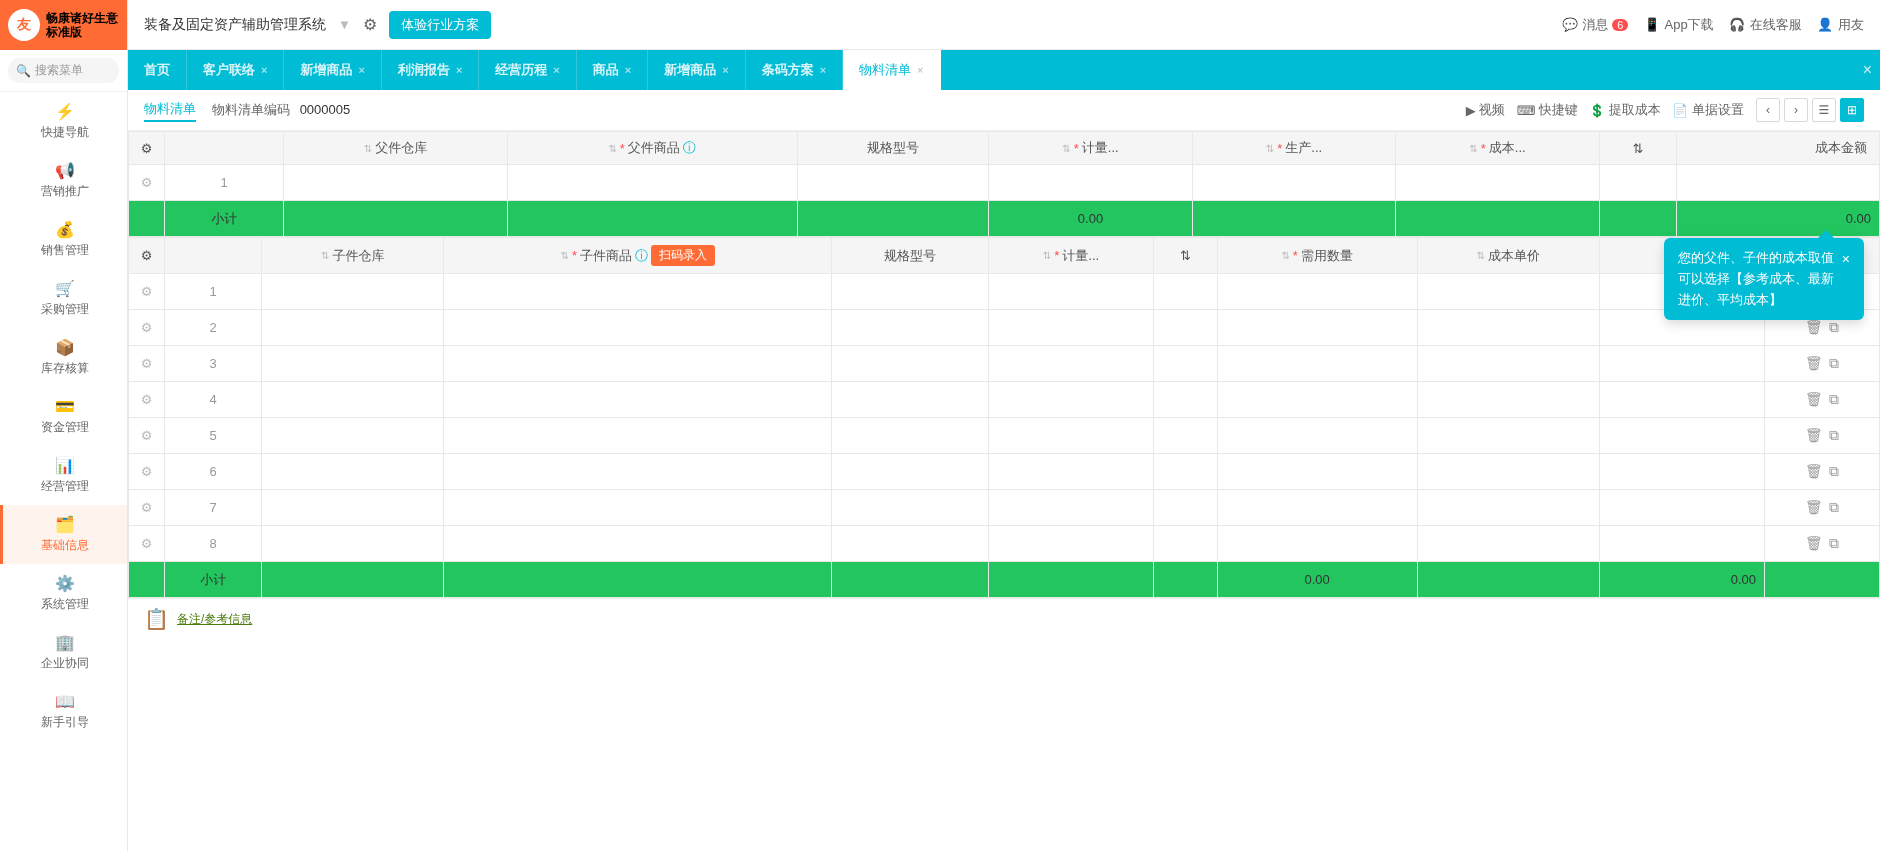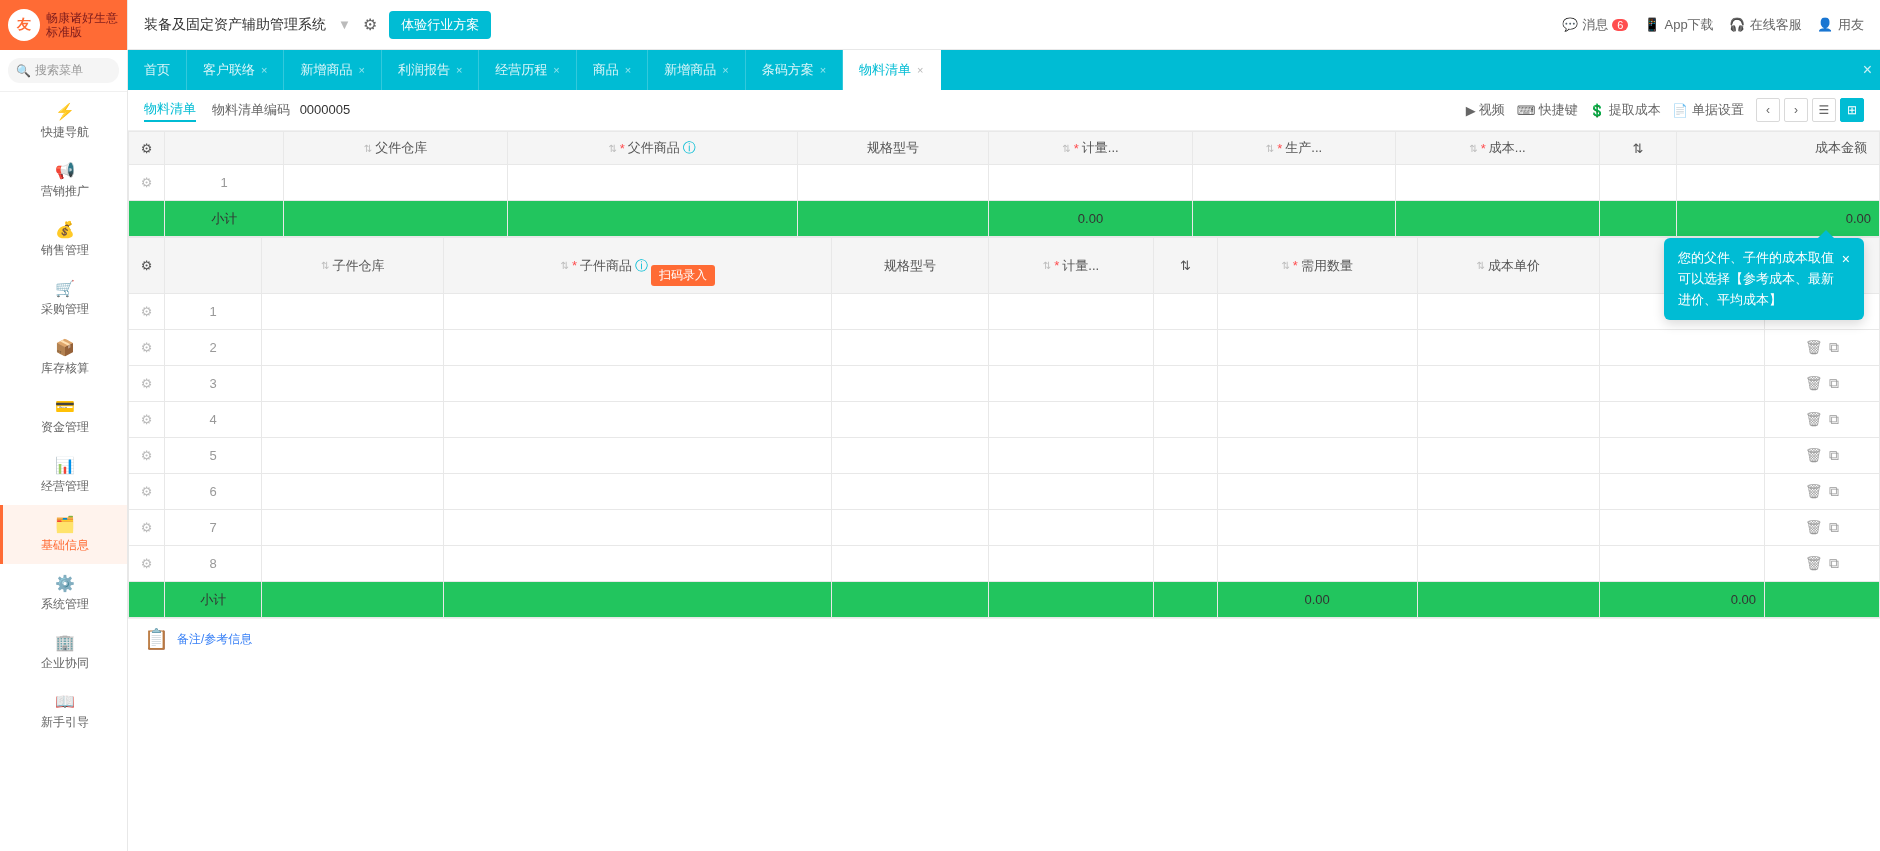--- a/index.html
+++ b/index.html
@@ -27,21 +27,21 @@
       height: 32px;
       background: #fff;
       border-radius: 50%;
       display: flex;
       align-items: center;
       justify-content: center;
       font-size: 14px;
       color: #ff6b35;
       font-weight: bold;
     }
-    .logo-text { color: #7f1d1d; font-size: 12px; font-weight: normal; line-height: 1.2; }
+    .logo-text { color: #000000; font-size: 12px; font-weight: bold; line-height: 1.2; }
     .sidebar-search {
       padding: 8px;
       border-bottom: 1px solid #f0f0f0;
     }
     .sidebar-search-inner {
       background: #f5f5f5;
       border-radius: 12px;
       padding: 4px 8px;
       display: flex;
       align-items: center;
@@ -118,20 +118,21 @@
       display: flex;
       align-items: center;
       padding: 0 16px;
       height: 40px;
       color: rgba(255,255,255,0.85);
       cursor: pointer;
       white-space: nowrap;
       font-size: 13px;
       border-right: 1px solid rgba(255,255,255,0.2);
       gap: 6px;
+      font-weight: bold;
     }
     .tab.active { background: #fff; color: #00bcd4; font-weight: 500; }
     .tab .close-x { font-size: 11px; opacity: 0.7; }
     .tab.active .close-x { color: #999; }
 
     
     .content-area {
       flex: 1;
       background: #fff;
       overflow: auto;
@@ -225,21 +226,20 @@
 
     
     .scan-btn {
       background: #ff6b35;
       color: #fff;
       border: none;
       border-radius: 3px;
       padding: 2px 8px;
       font-size: 12px;
       cursor: pointer;
-      margin-top: 20px;
     }
 
     
     .action-icons { display: flex; gap: 6px; justify-content: center; }
     .action-icon { cursor: pointer; color: #999; font-size: 14px; }
 
     
     .tooltip-popup {
       position: absolute;
       top: 148px;
@@ -272,21 +272,21 @@
 
     
     .bottom-area {
       padding: 8px 16px;
       border-top: 1px solid #f0f0f0;
       display: flex;
       align-items: center;
       gap: 8px;
     }
     .bottom-icon { color: #00bcd4; font-size: 20px; }
-    .bottom-text { color: #3b82f6; font-size: 12px; }
+    .bottom-text { color: #4d7c0f; font-size: 12px; text-decoration: underline; }
 
     .th-sortable { display: flex; align-items: center; justify-content: center; gap: 3px; }
     .sort-icon { color: #bbb; font-size: 10px; cursor: pointer; }
     td.cost-amount { text-align: right; }
   </style>
 </head>
 <body>
 
 <div class="sidebar">
   <div class="sidebar-logo">

